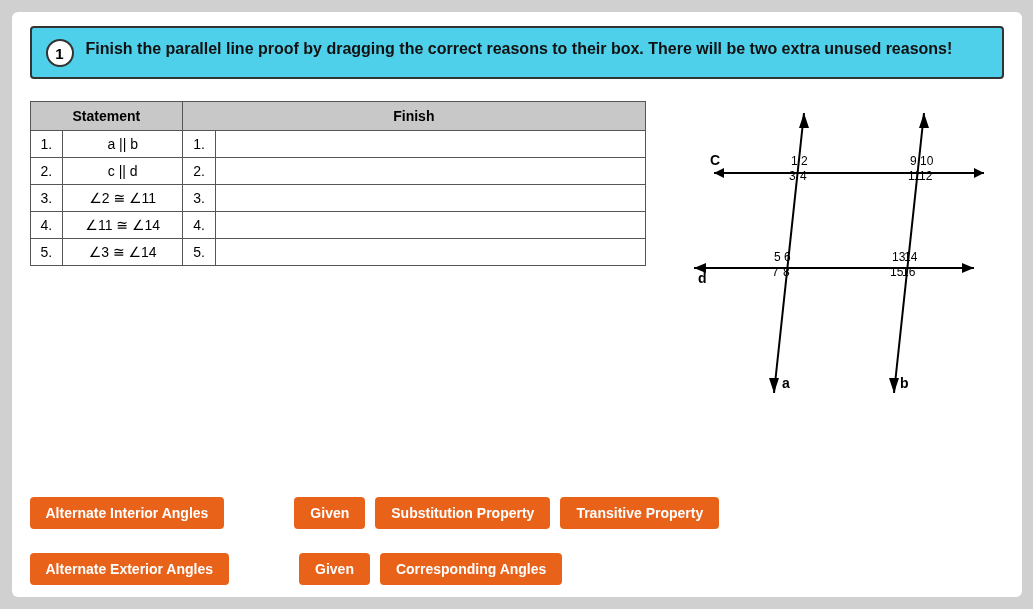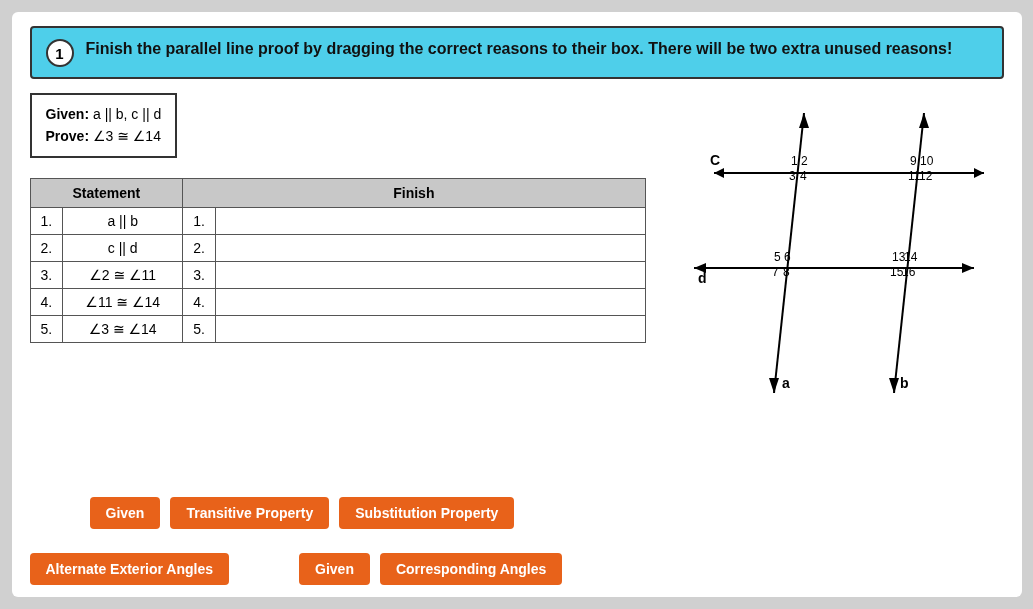--- a/index.html
+++ b/index.html
@@ -132,30 +132,20 @@
 
   <div class="header">
     <div class="header-num">1</div>
     <div class="header-text">Finish the parallel line proof by dragging the correct reasons to their box. There will be two extra unused reasons!</div>
   </div>
 
   <div class="main-content">
 
     <div class="left-section">
       
-      <div class="given-box">
-        <div>
-          <span class="label">Given:</span>
-          <span>a || b, c || d</span>
-        </div>
-        <div>
-          <span class="label">Prove:</span>
-          <span>∠3 ≅ ∠14</span>
-        </div>
-      </div>
 
       
       <table class="proof-table">
         <thead>
           <tr>
             <th colspan="2">Statement</th>
             <th colspan="2">Finish</th>
           </tr>
         </thead>
         <tbody>
@@ -244,23 +234,24 @@
 
         <text x="34" y="190" font-size="14" font-weight="bold">d</text>
         <text x="118" y="295" font-size="14" font-weight="bold">a</text>
         <text x="236" y="295" font-size="14" font-weight="bold">b</text>
       </svg>
     </div>
   </div>
 
   <div style="position:absolute; bottom:12px; left:18px; right:18px;">
     <div class="drag-row">
+      <div class="drag-item">Alternate Interior Angles</div>
       <div class="drag-item" style="background:#e8621a; margin-left:60px;">Given</div>
+      <div class="drag-item">Substitution Property</div>
       <div class="drag-item">Transitive Property</div>
-      <div class="drag-item">Substitution Property</div>
     </div>
     <div class="drag-row" style="margin-top:24px;">
       <div class="drag-item">Alternate Exterior Angles</div>
       <div class="drag-item" style="margin-left:60px;">Given</div>
       <div class="drag-item">Corresponding Angles</div>
     </div>
   </div>
 </div>
 
 </body></html>

